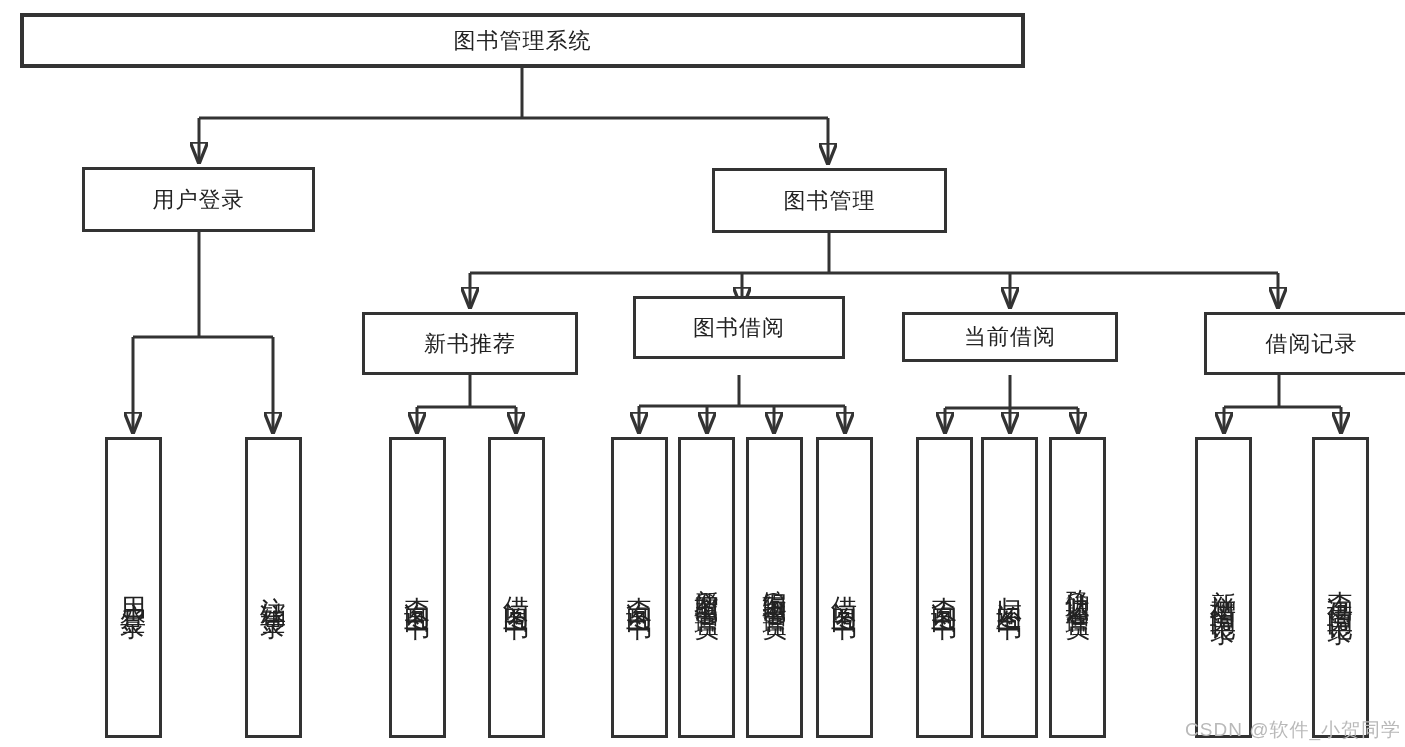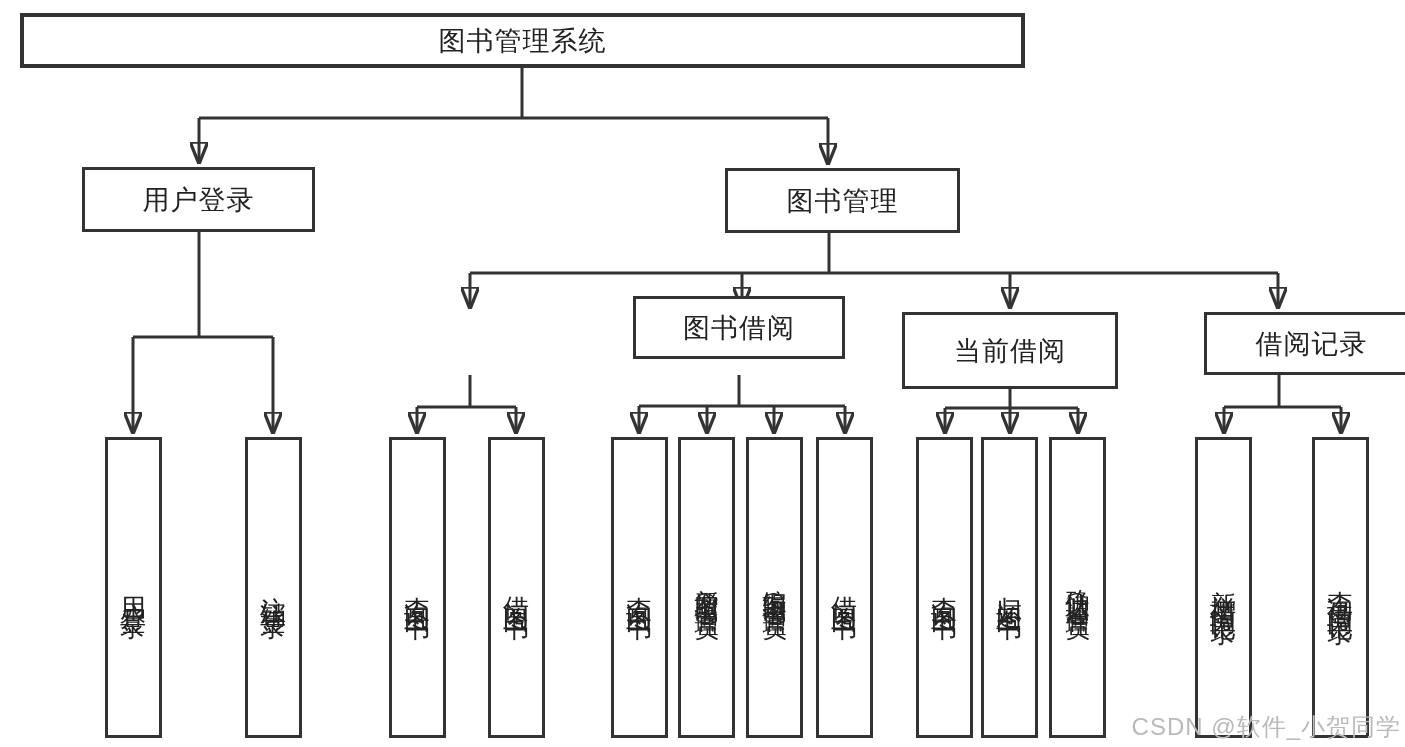--- a/index.html
+++ b/index.html
@@ -20,46 +20,46 @@
   .wires{position:absolute;left:0;top:0;width:1405px;height:747px;}
   .wires path{stroke:var(--line);stroke-width:3;fill:none;}
   .box{
     position:absolute;
     background:#fff;
     border:3px solid var(--line);
     box-sizing:border-box;
     display:flex;align-items:center;justify-content:center;
     text-align:center;
   }
-  .lvl{font-size:27px;letter-spacing:1px;}
+  .lvl{font-size:22px;letter-spacing:1px;}
   #root{left:20px;top:13px;width:1005px;height:55px;border-width:4px;}
   #b-login{left:82px;top:167px;width:233px;height:65px;}
-  #b-mgmt{left:712px;top:168px;width:235px;height:65px;margin-left:13px;}
+  #b-mgmt{left:712px;top:168px;width:235px;height:65px;}
   #s-new{left:362px;top:312px;width:216px;height:63px;}
   #s-bor{left:633px;top:296px;width:212px;height:63px;}
-  #s-cur{left:902px;top:312px;width:216px;height:77px;}
+  #s-cur{left:902px;top:312px;width:216px;height:50px;}
   #s-rec{left:1204px;top:312px;width:215px;height:63px;}
   .leaf{top:437px;width:57px;height:301px;}
   .vtext{
     writing-mode:vertical-rl;
     text-orientation:mixed;
     font-size:26px;
     letter-spacing:6px;
     line-height:1;
     white-space:nowrap;
   }
   #l-login{left:105px;} #l-logout{left:245px;}
   #l-q1{left:389px;}   #l-b1{left:488px;}
   #l-q2{left:611px;}   #l-add{left:678px;} #l-edit{left:746px;} #l-b2{left:816px;}
   #l-q3{left:916px;}   #l-ret{left:981px;} #l-conf{left:1049px;}
   #l-addr{left:1195px;} #l-qr{left:1312px;}
   #l-add .vtext,#l-edit .vtext,#l-conf .vtext{font-size:24px;letter-spacing:4px;}
   #watermark{
     position:absolute;right:4px;bottom:4px;
-    font-size:24px;color:var(--wm);
+    font-size:19px;color:var(--wm);
     z-index:5;letter-spacing:1px;
   }
 </style>
 </head>
 <body>
 
 <div id="canvas">
 
   <svg class="wires" viewBox="0 0 1405 747">
     <defs>
@@ -120,20 +120,23 @@
     <span>图书管理系统</span>
   </div>
 
   <div class="box lvl" id="b-login">
     <span>用户登录</span>
   </div>
   <div class="box lvl" id="b-mgmt">
     <span>图书管理</span>
   </div>
 
+  <div class="box lvl" id="s-new">
+    <span>新书推荐</span>
+  </div>
   <div class="box lvl" id="s-bor">
     <span>图书借阅</span>
   </div>
   <div class="box lvl" id="s-cur">
     <span>当前借阅</span>
   </div>
   <div class="box lvl" id="s-rec">
     <span>借阅记录</span>
   </div>
 

